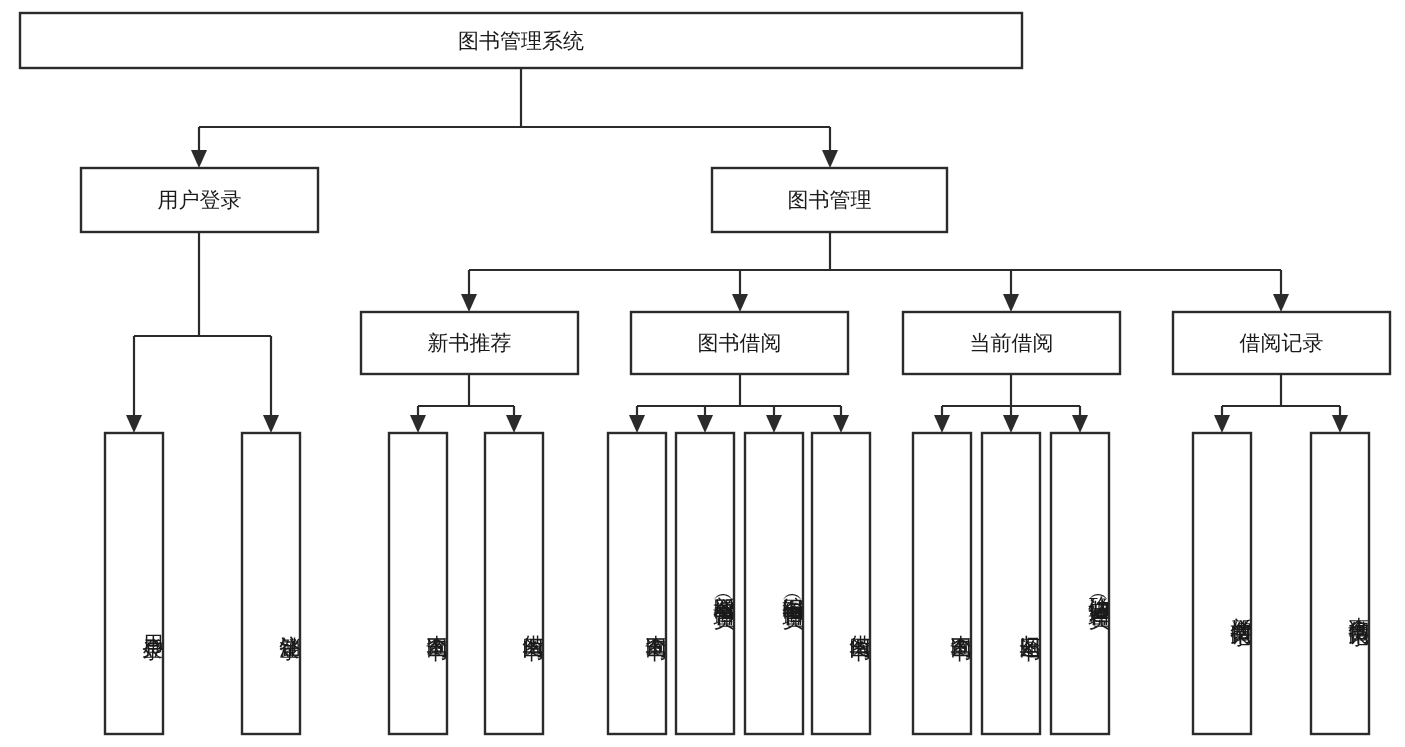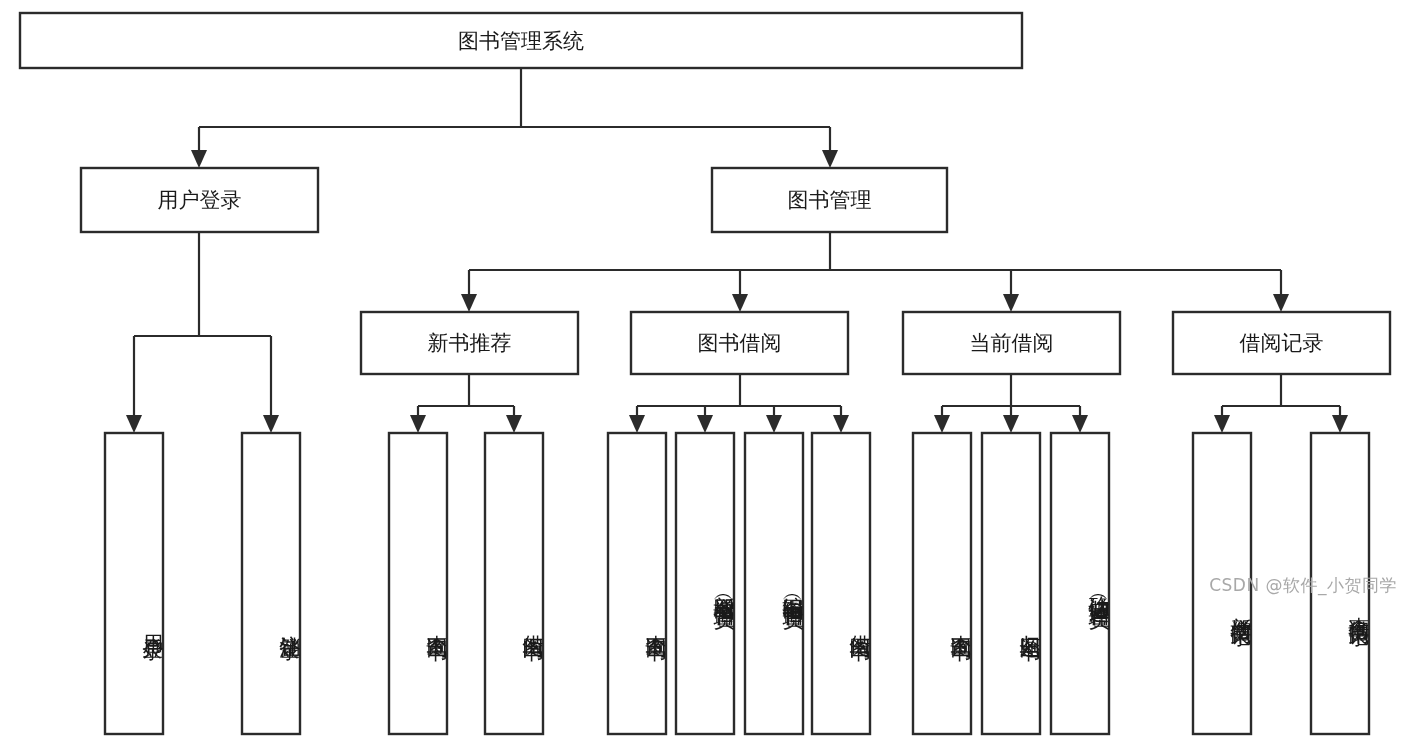--- a/index.html
+++ b/index.html
@@ -211,15 +211,14 @@
   <div class="leaf-label" style="left:745px; top:442px; width:58px; height:292px;">编辑图书（管理员）</div>
   <div class="leaf-label" style="left:812px; top:510px; width:58px; height:224px;">借阅图书</div>
 
   <div class="leaf-label" style="left:913px; top:510px; width:58px; height:224px;">查询图书</div>
   <div class="leaf-label" style="left:982px; top:510px; width:58px; height:224px;">归还图书</div>
   <div class="leaf-label" style="left:1051px; top:442px; width:58px; height:292px;">确认归还（管理员）</div>
 
   <div class="leaf-label" style="left:1193px; top:478px; width:58px; height:256px;">新增借阅记录</div>
   <div class="leaf-label" style="left:1311px; top:478px; width:58px; height:256px;">查询借阅记录</div>
 
-  <div class="watermark">CSDN @软件_小贺同学</div>
 
 </div>
 
 </body></html>

